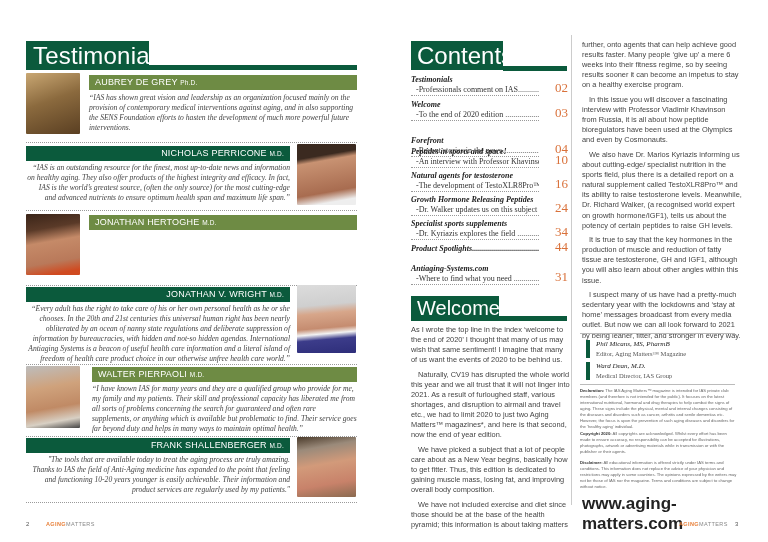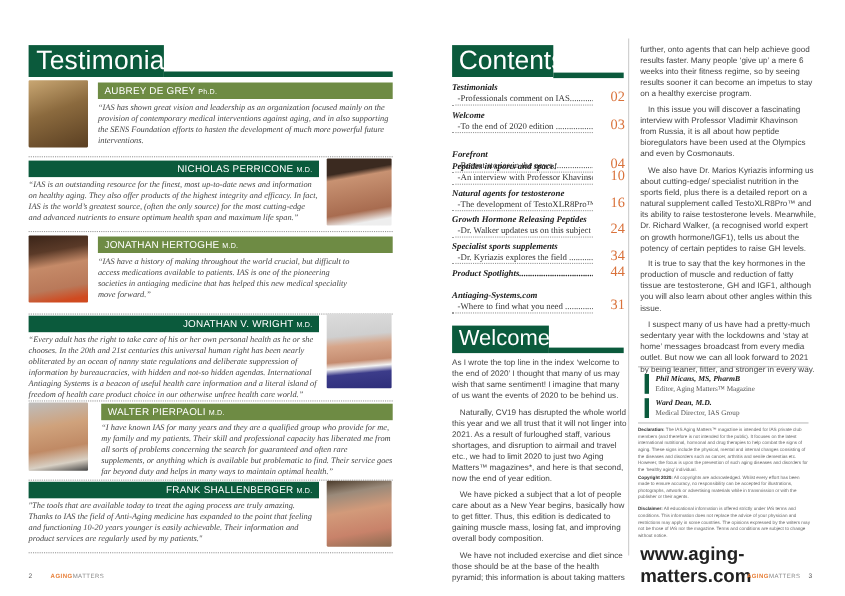--- a/index.html
+++ b/index.html
@@ -11,39 +11,39 @@
 .h-box{position:absolute;background:#0b5a3c;color:#fff;font-family:"Liberation Sans",sans-serif;font-weight:bold;}
 .h-line{position:absolute;height:5px;background:#0b5a3c}
 .t-title{left:26px;top:41px;width:123px;height:29px;font-size:24px;line-height:29px;padding-left:7px;font-weight:normal;letter-spacing:0.2px}
 .t-line{left:149px;top:65px;width:208px}
 .photo{position:absolute;width:54px;height:61px;border-radius:1px;overflow:hidden}
 .bar{position:absolute;height:15px;color:#fff;font-size:9px;line-height:15px;padding:0 6px;letter-spacing:0.2px}
 .bar small{font-size:6.5px}
 .bar.olive{background:#6e8b44}
 .bar.green{background:#0b5a3c;text-align:right}
 .quote{position:absolute;font-family:"Liberation Serif",serif;font-style:italic;font-size:7.6px;line-height:10px;color:#444}
-.quote.r{}
+.quote.r{text-align:right}
 .dots{position:absolute;left:26px;width:331px;border-top:1px dotted #9a9a9a}
 .pnum{position:absolute;top:521px;font-size:6px;color:#555}
 .brand{position:absolute;top:521px;font-size:5.5px;letter-spacing:0.4px;color:#888}
 .brand b{color:#e8803a;font-weight:bold}
 .c-title{left:411px;top:41px;width:92px;height:29px;font-size:24px;line-height:29px;padding-left:6px;font-weight:normal}
 .c-line{left:503px;top:66px;width:64px}
 .toc{position:absolute;left:411px;width:157px;font-family:"Liberation Serif",serif}
 .toc .sec{font-weight:bold;font-style:italic;font-size:8px;color:#222;line-height:10px}
 .toc .sub{font-size:8px;color:#333;line-height:10px;padding-left:5px;border-bottom:1px dotted #999;width:128px;white-space:nowrap;overflow:hidden}
 .toc .num{position:absolute;right:0;font-size:13px;color:#d9713a;line-height:14px}
 .vrule{position:absolute;left:571px;top:35px;width:1px;height:470px;background:#ccc}
 .w-title{left:411px;top:296px;width:88px;height:25px;font-size:20px;line-height:25px;padding-left:6px;font-weight:normal}
 .w-line{left:499px;top:316px;width:68px}
 .body{position:absolute;font-size:7.4px;line-height:10.1px;color:#444}
 .body p{margin-bottom:4.5px}
 .body p.ind{text-indent:7px}
 .sig{position:absolute;left:586px;width:140px;border-left:4px solid #0b5a3c;padding-left:6px;font-family:"Liberation Serif",serif}
-.sig .n{font-style:italic;font-weight:bold;font-size:7px;color:#222;line-height:9px}
+.sig .n{font-style:italic;font-weight:normal;font-size:7px;color:#222;line-height:9px}
 .sig .r{font-size:6.5px;color:#555;line-height:9px}
 .hr{position:absolute;left:580px;width:155px;border-top:1px solid #bbb}
 .fine{position:absolute;left:580px;width:158px;font-size:4.2px;line-height:6px;color:#666}
 .fine b{color:#333}
 .url{position:absolute;left:582px;top:494px;font-size:17px;font-weight:bold;color:#222}
 </style>
 </head>
 <body>
 
 <div class="page left">
@@ -55,21 +55,20 @@
   <div class="quote" style="left:89px;top:93px;width:268px">“IAS has shown great vision and leadership as an organization focused mainly on the provision of contemporary medical interventions against aging, and in also supporting the SENS Foundation efforts to hasten the development of much more powerful future interventions.</div>
   <div class="dots" style="top:142px"></div>
 
   <div class="bar green" style="left:26px;top:146px;width:264px"><span>NICHOLAS PERRICONE</span> <small>M.D.</small></div>
   <div class="quote r" style="left:26px;top:163px;width:264px">“IAS is an outstanding resource for the finest, most up-to-date news and information on healthy aging. They also offer products of the highest integrity and efficacy. In fact, IAS is the world’s greatest source, (often the only source) for the most cutting-edge and advanced nutrients to ensure optimum health span and maximum life span.”</div>
   <div class="photo" style="left:297px;top:144px;width:59px;background:linear-gradient(170deg,#3b2a20 0%,#3b2a20 22%,#c89272 30%,#a86c50 75%,#eee 90%)"></div>
   <div class="dots" style="top:210px"></div>
 
   <div class="photo" style="left:26px;top:214px;background:linear-gradient(170deg,#3a2418 0%,#5a3a28 25%,#c58a68 45%,#b9795a 75%,#d04a20 92%)"></div>
   <div class="bar olive" style="left:89px;top:215px;width:268px"><span>JONATHAN HERTOGHE</span> <small>M.D.</small></div>
-  <div class="quote" style="left:89px;top:233px;width:230px">“IAS have a history of making throughout the world crucial, but difficult to access medications available to patients. IAS is one of the pioneering societies in antiaging medicine that has helped this new medical speciality move forward.”</div>
   <div class="dots" style="top:285px"></div>
 
   <div class="bar green" style="left:26px;top:287px;width:264px"><span>JONATHAN V. WRIGHT</span> <small>M.D.</small></div>
   <div class="quote r" style="left:26px;top:304px;width:264px">“Every adult has the right to take care of his or her own personal health as he or she chooses. In the 20th and 21st centuries this universal human right has been nearly obliterated by an ocean of nanny state regulations and deliberate suppression of information by bureaucracies, with hidden and not-so hidden agendas. International Antiaging Systems is a beacon of useful health care information and a literal island of freedom of health care product choice in our otherwise unfree health care world.”</div>
   <div class="photo" style="left:297px;top:285px;width:59px;height:68px;background:linear-gradient(175deg,#dcdcdc 0%,#cfcfcf 30%,#d7a68a 42%,#c58c70 62%,#f2f2f2 70%,#3c3c8a 78%,#2e2e7a 100%)"></div>
   <div class="dots" style="top:364px"></div>
 
   <div class="photo" style="left:26px;top:366px;height:62px;background:linear-gradient(170deg,#bdbdbd 0%,#cfa27c 35%,#c08a65 65%,#d8d0c4 85%,#444 100%)"></div>
   <div class="bar olive" style="left:92px;top:367px;width:265px"><span>WALTER PIERPAOLI</span> <small>M.D.</small></div>
   <div class="quote" style="left:92px;top:384px;width:265px">“I have known IAS for many years and they are a qualified group who provide for me, my family and my patients. Their skill and professional capacity has liberated me from all sorts of problems concerning the search for guaranteed and often rare supplements, or anything which is available but problematic to find. Their service goes far beyond duty and helps in many ways to maintain optimal health.”</div>

